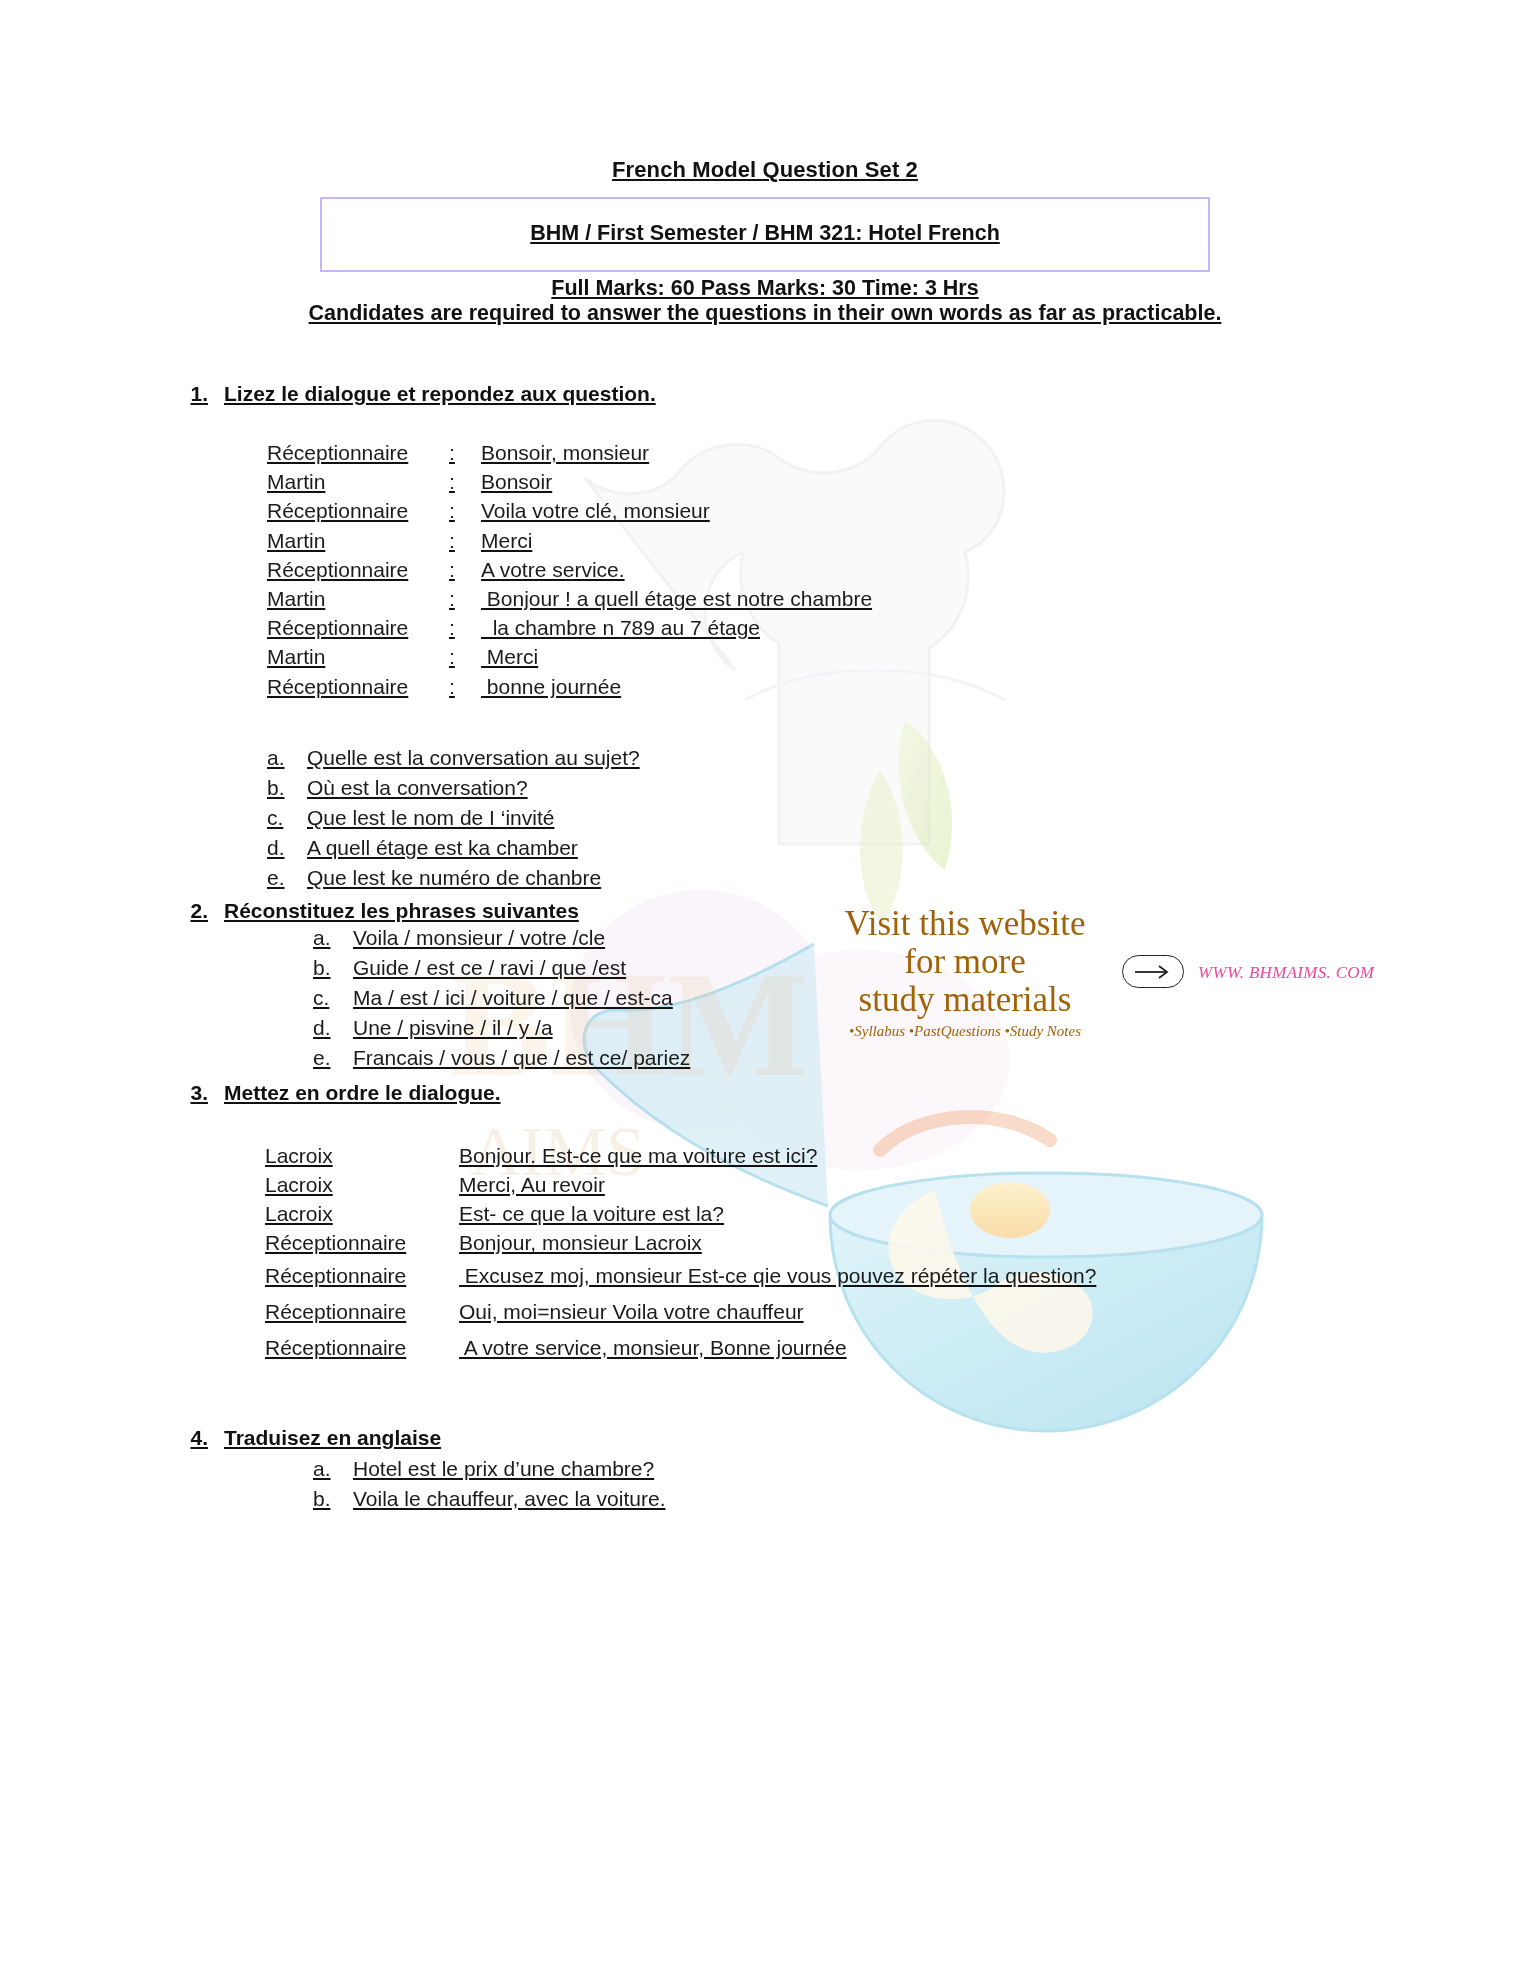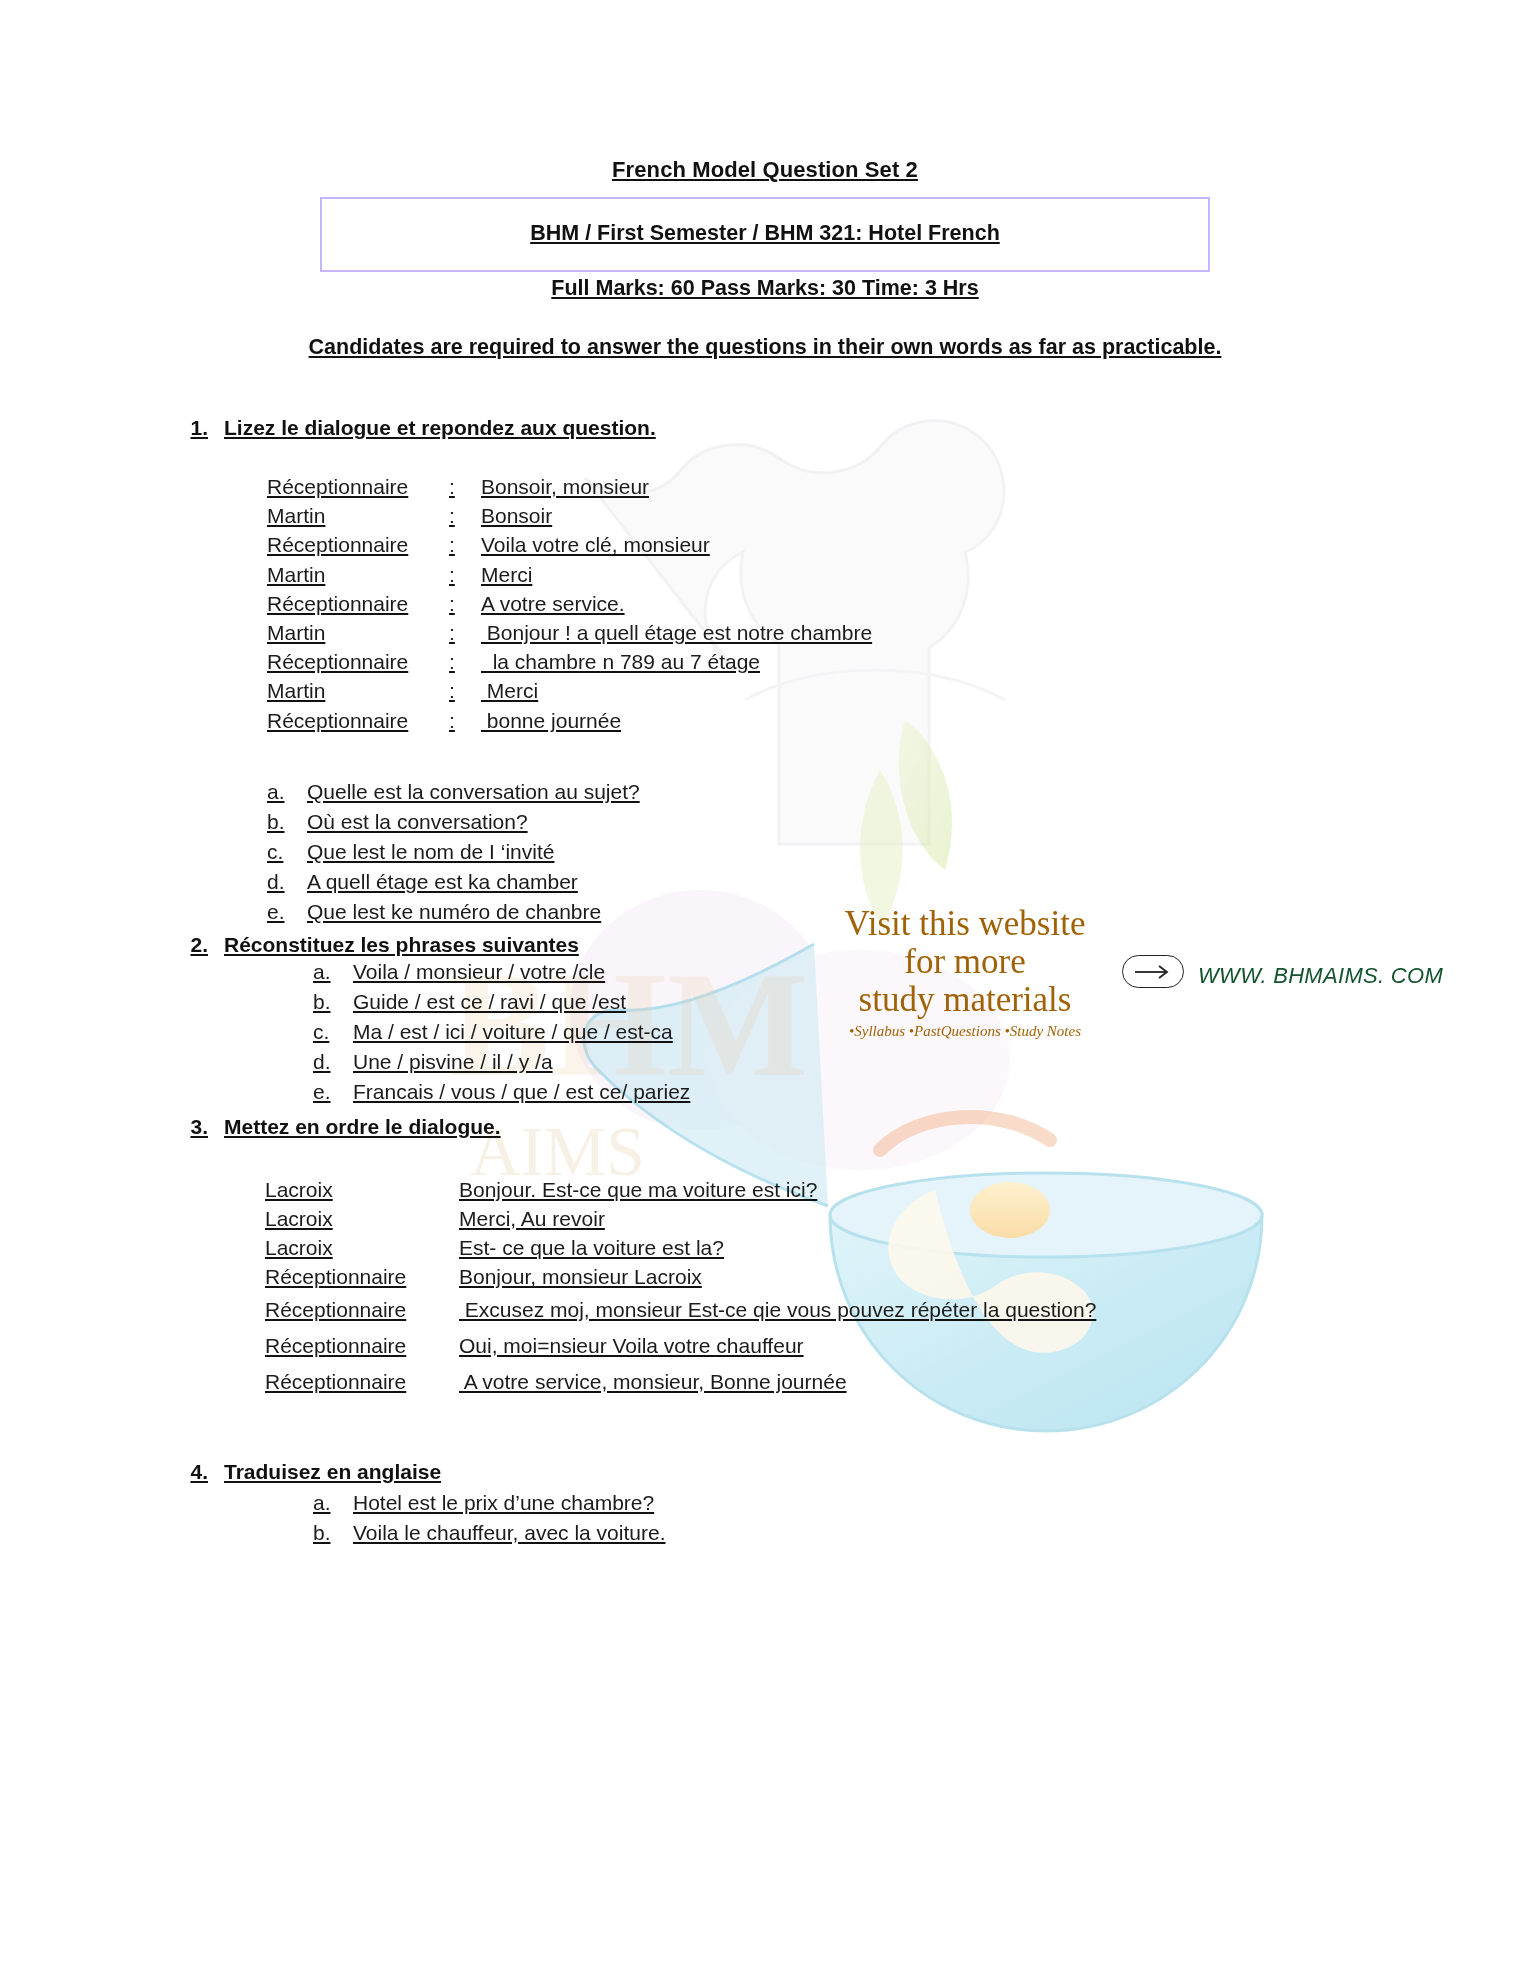--- a/index.html
+++ b/index.html
@@ -45,24 +45,24 @@
   .wm-sub {
     font-size: 15px;
     font-style: italic;
     margin-top: 5px;
     font-family: "Liberation Serif", serif;
   }
   .wm-url {
     position: absolute;
     left: 1198px;
     top: 963px;
-    font-family: Liberation Sans, sans-serif;
+    font-family: Liberation Serif, serif;
     font-style: italic;
-    font-size: 22px;
-    color: #14532d;
+    font-size: 17px;
+    color: #ec4899;
     letter-spacing: .3px;
   }
   .wm-arrow-btn {
     position: absolute;
     left: 1122px;
     top: 955px;
     width: 62px;
     height: 33px;
     border: 1.6px solid #222;
     border-radius: 17px;
@@ -103,21 +103,20 @@
     text-align: center;
     font-weight: bold;
     font-size: 21.5px;
     margin-top: 4px;
   }
 
   .instruction {
     text-align: center;
     font-weight: bold;
     font-size: 21.5px;
-    margin-top: 34px;
   }
 
   
   .qlist { margin-top: 56px; }
 
   .q-row {
     display: flex;
     align-items: flex-start;
     font-weight: bold;
     font-size: 21px;

